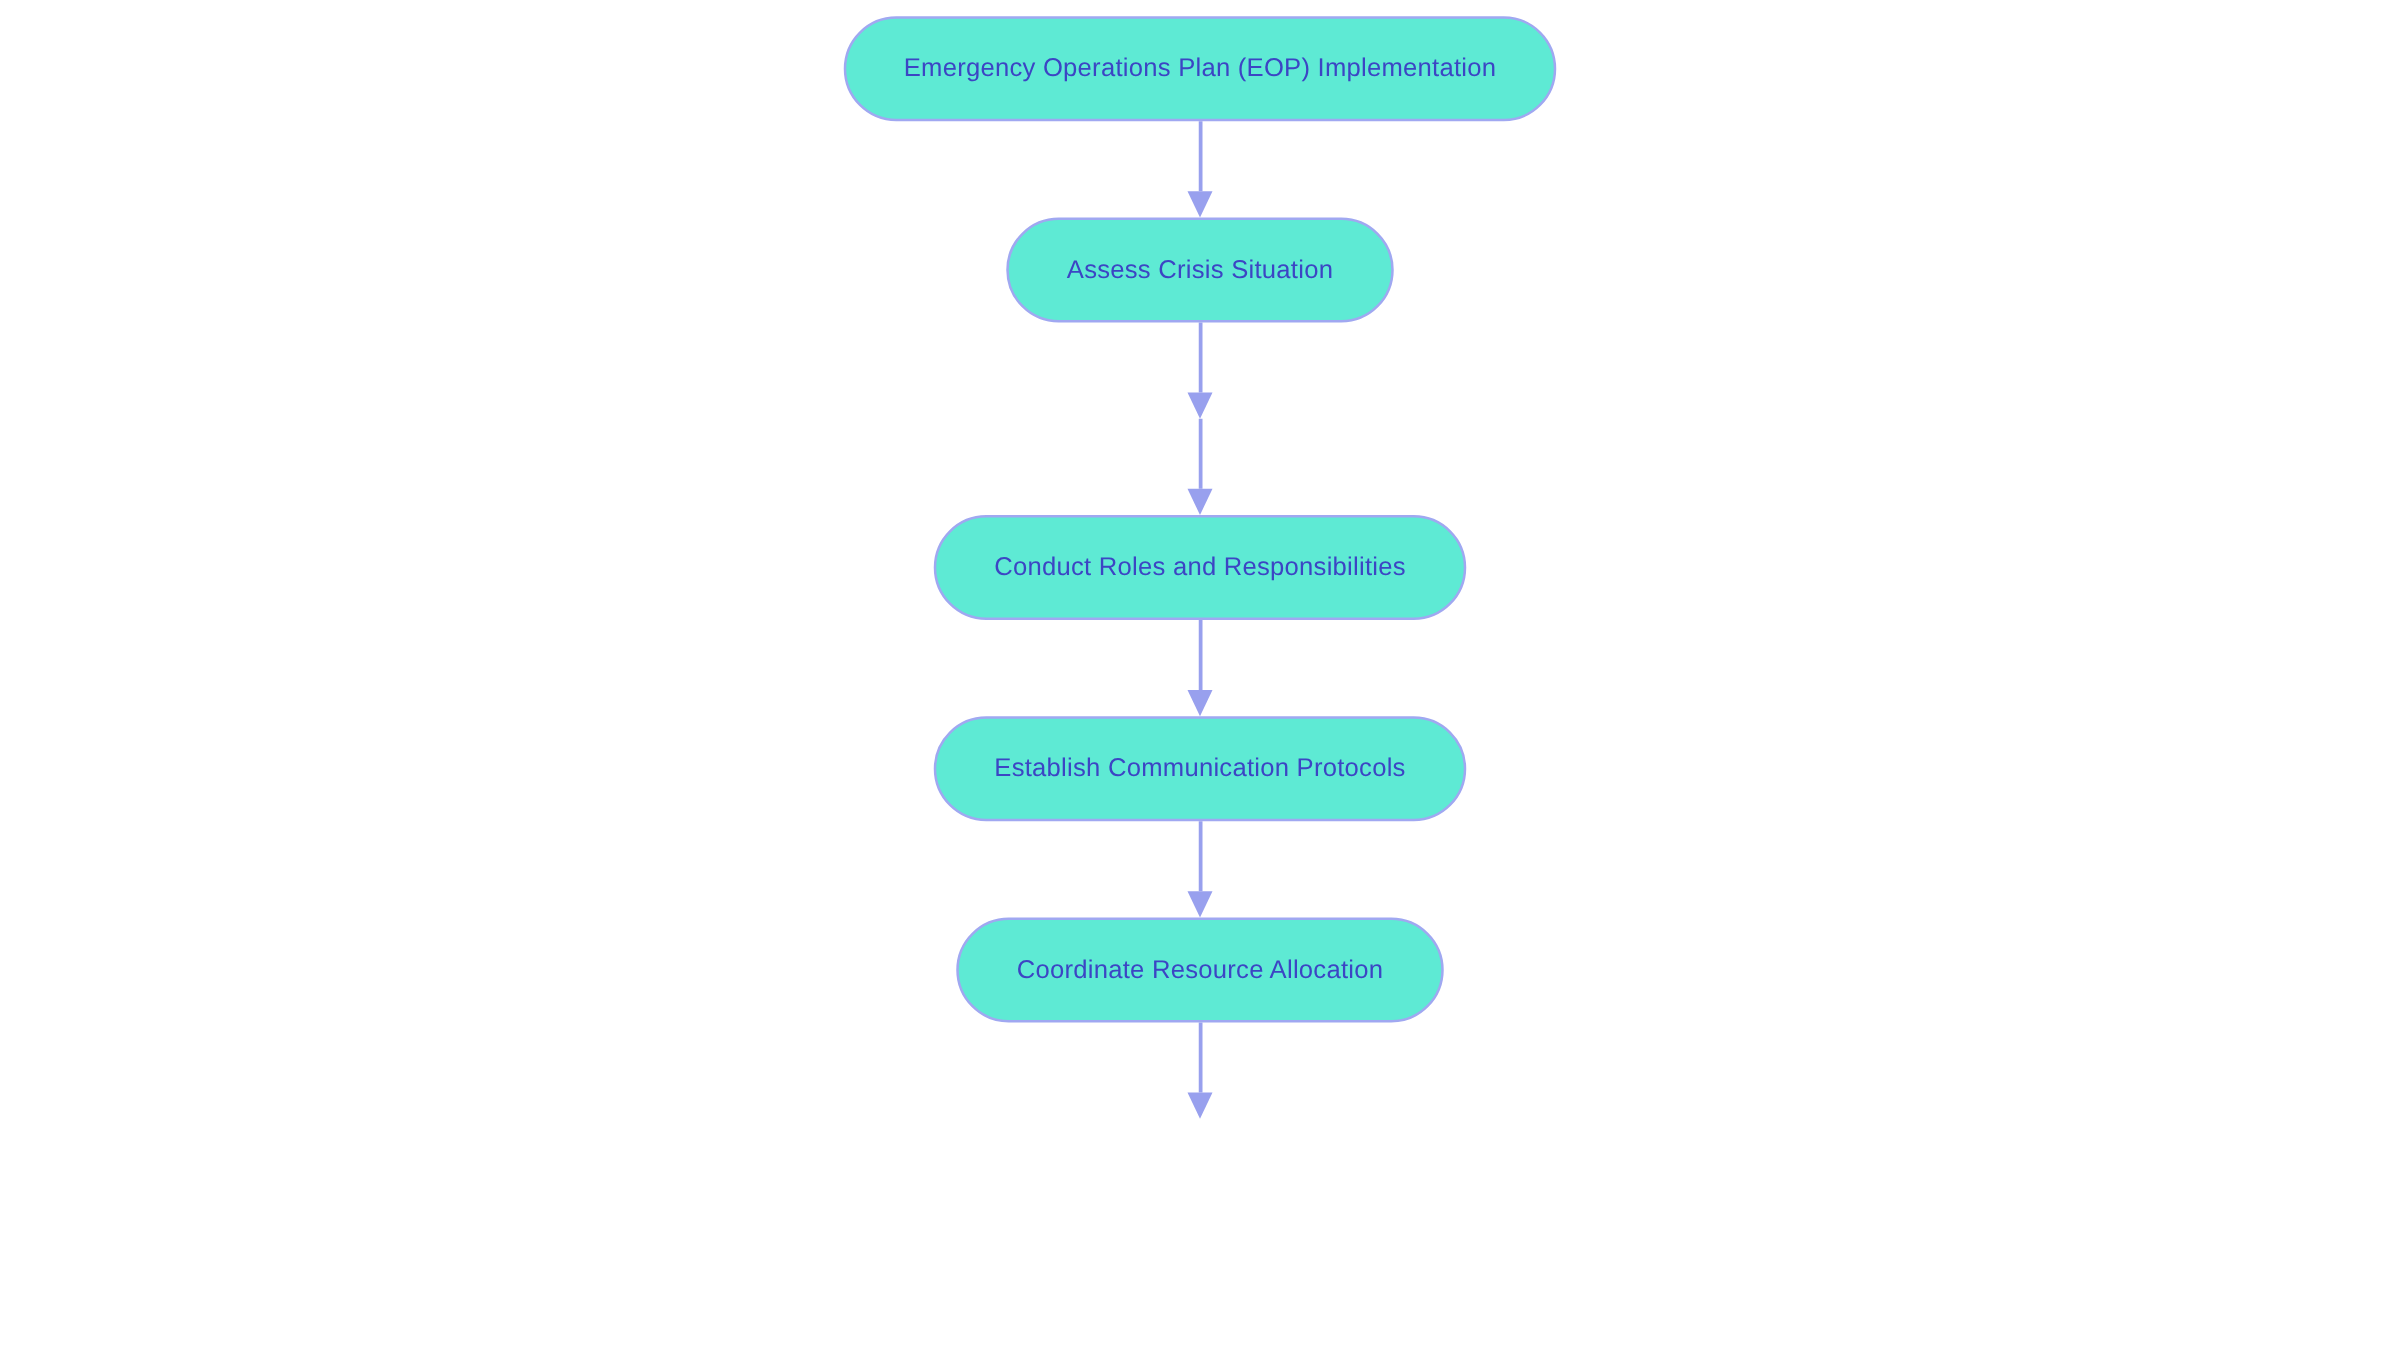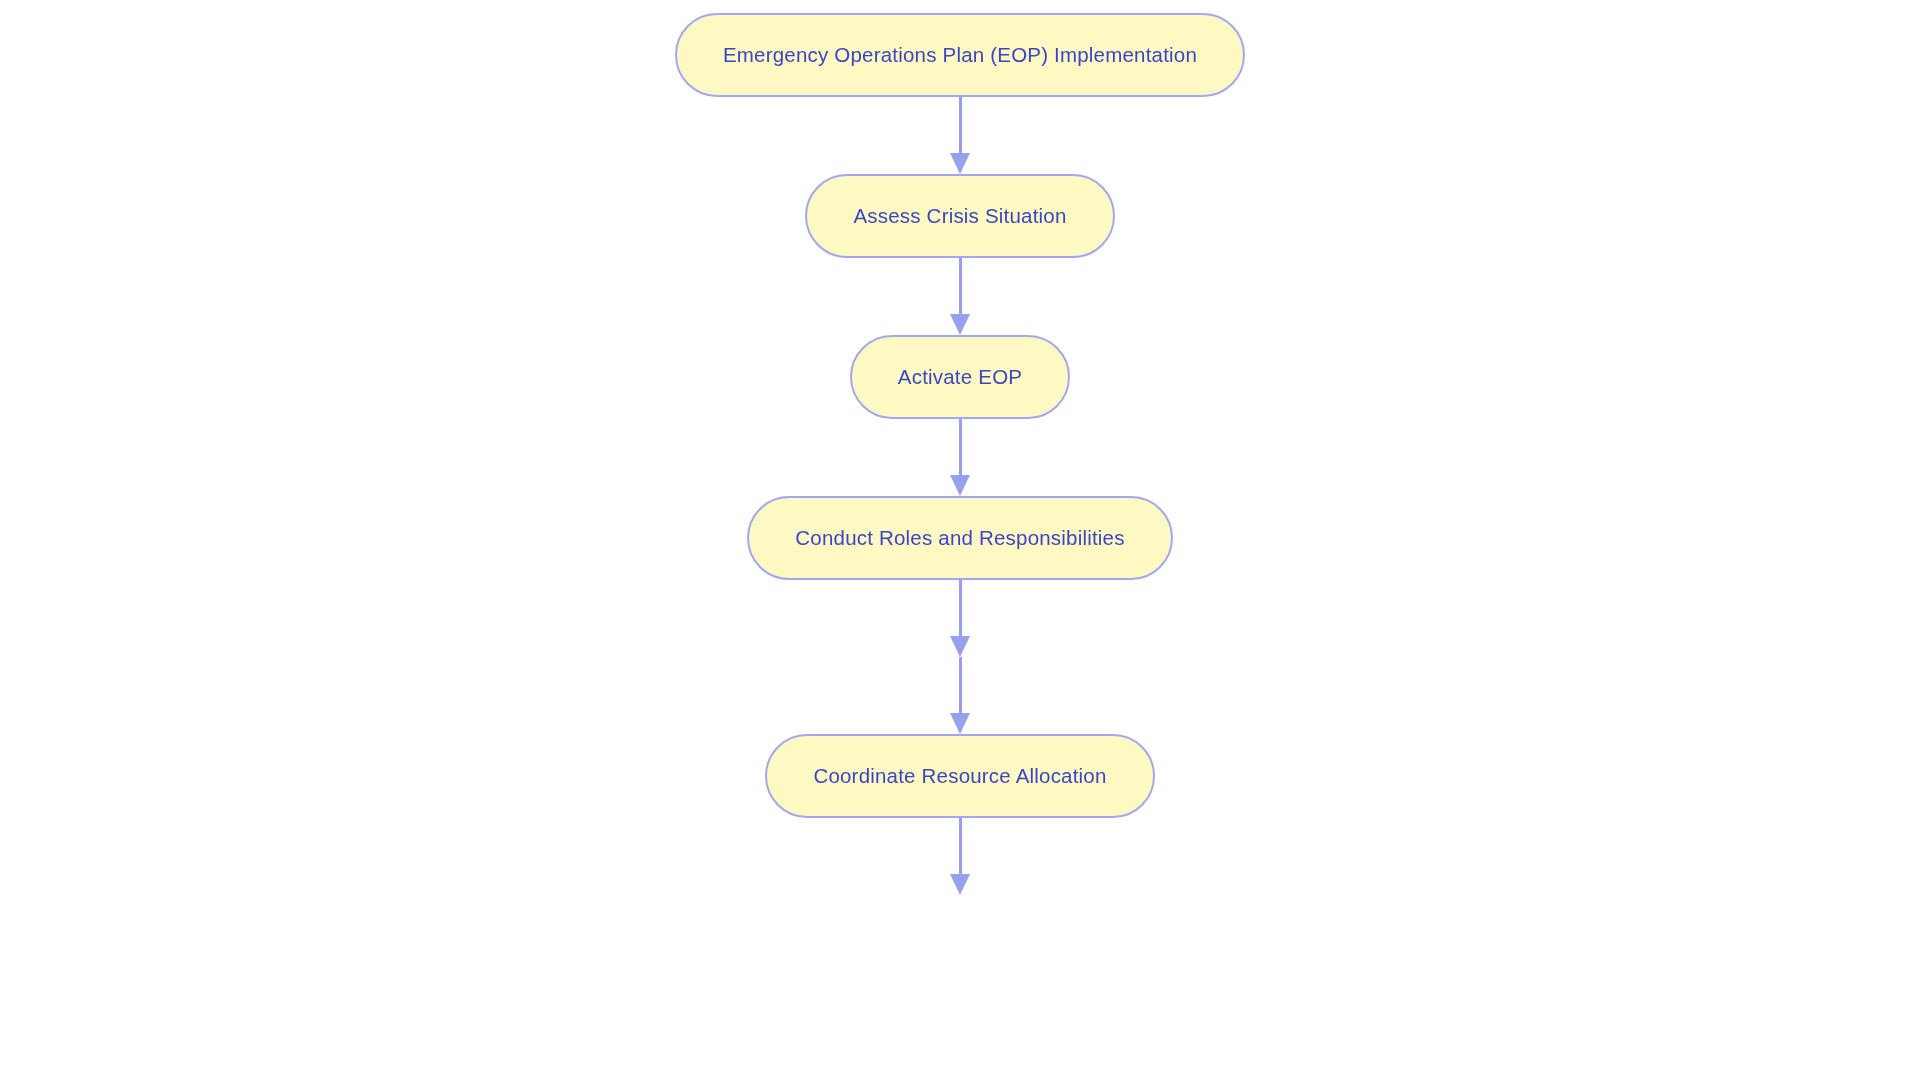--- a/index.html
+++ b/index.html
@@ -26,21 +26,21 @@
     flex-direction: column;
     align-items: center;
   }
   .flow-node {
     box-sizing: border-box;
     height: 84px;
     padding: 0 46px;
     display: flex;
     align-items: center;
     justify-content: center;
-    background: #fef9c3;
+    background: #5eead4;
     border: 2px solid #a0a8f1;
     border-radius: 42px;
     color: #3c45c4;
     font-size: 20.5px;
     letter-spacing: 0.2px;
     white-space: nowrap;
     text-align: center;
   }
   .connector {
     display: flex;
@@ -78,38 +78,38 @@
 
     <div class="flow-node">
       <span>Assess Crisis Situation</span>
     </div>
 
     <div class="connector">
       <div class="line"></div>
       <div class="arrowhead"></div>
     </div>
 
-    <div class="flow-node">
-      <span>Activate EOP</span>
-    </div>
 
     <div class="connector">
       <div class="line"></div>
       <div class="arrowhead"></div>
     </div>
 
     <div class="flow-node">
       <span>Conduct Roles and Responsibilities</span>
     </div>
 
     <div class="connector">
       <div class="line"></div>
       <div class="arrowhead"></div>
     </div>
 
+    <div class="flow-node">
+      <span>Establish Communication Protocols</span>
+    </div>
 
     <div class="connector">
       <div class="line"></div>
       <div class="arrowhead"></div>
     </div>
 
     <div class="flow-node">
       <span>Coordinate Resource Allocation</span>
     </div>
 

